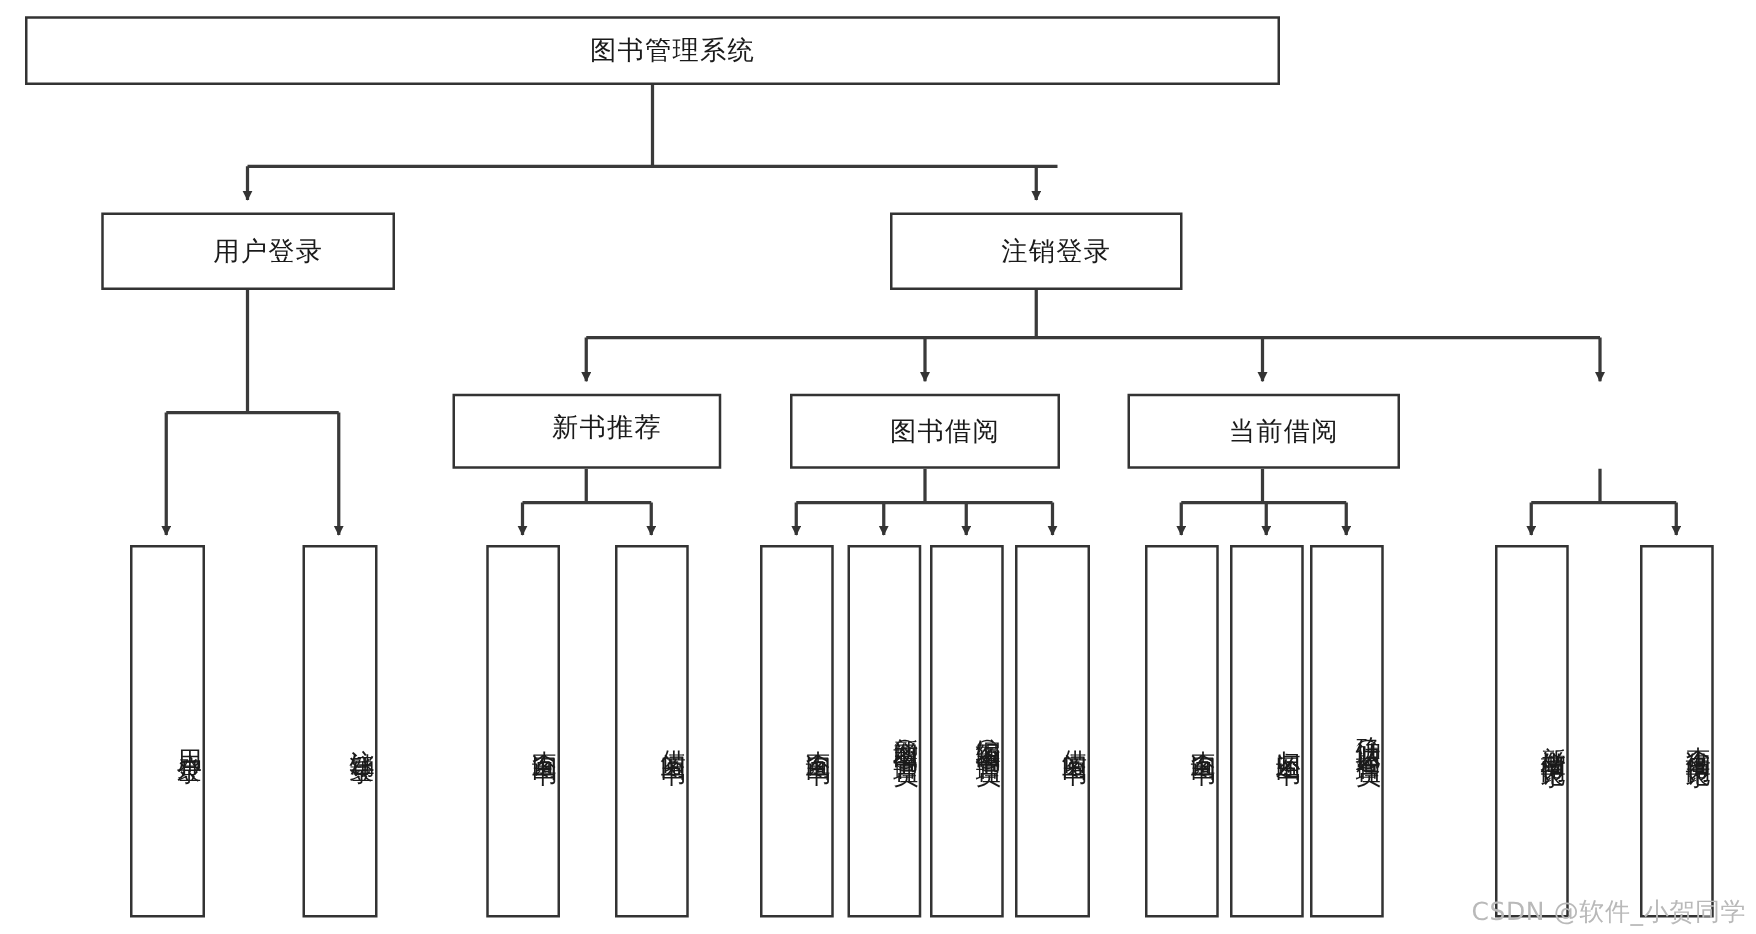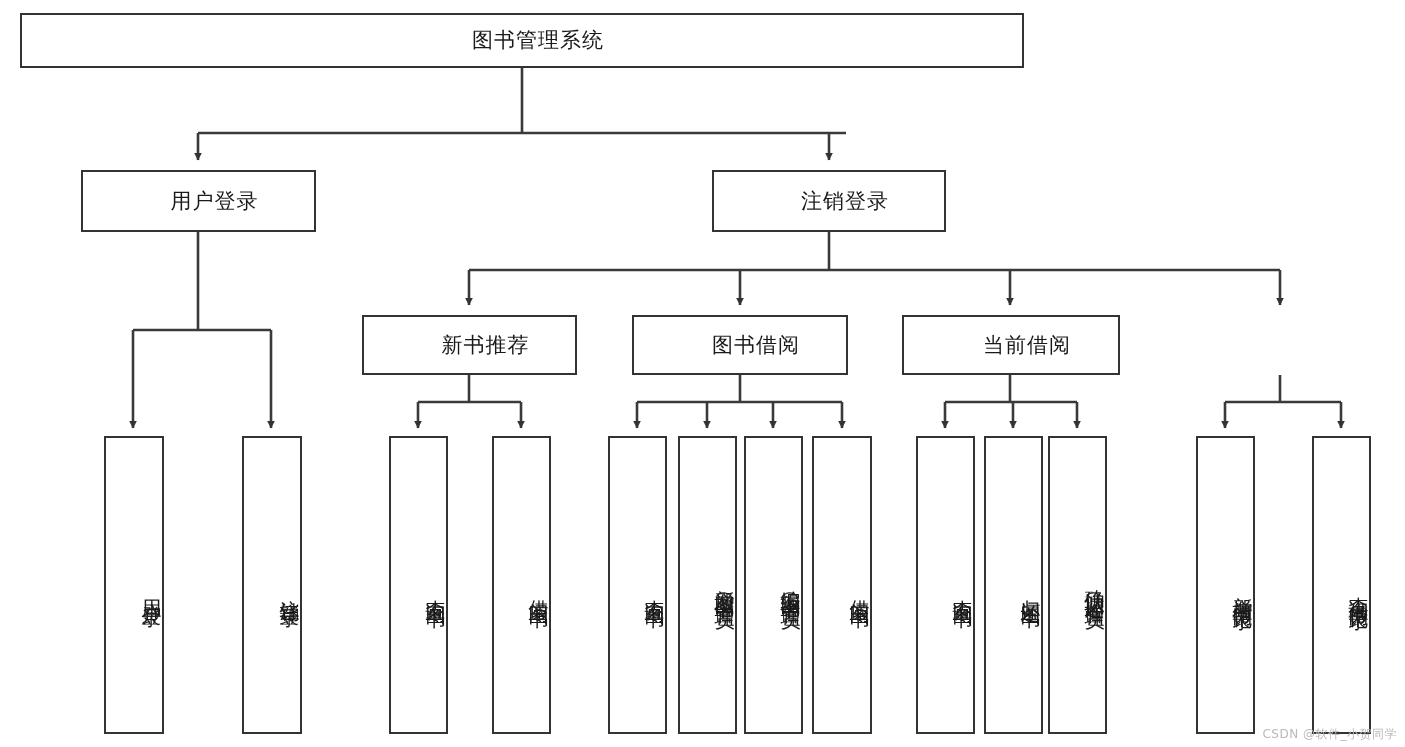--- a/index.html
+++ b/index.html
@@ -56,21 +56,21 @@
     padding-top: 4px;
   }
   .node-label {
     white-space: pre-line;
     display: block;
   }
   .watermark {
     position: absolute;
     right: 8px;
     bottom: 4px;
-    font-size: 12px;
+    font-size: 20px;
     color: #b9b9b9;
     letter-spacing: 0.5px;
     white-space: nowrap;
     font-family: "DejaVu Sans", "Liberation Sans", sans-serif;
   }
 </style>
 </head>
 <body>
 
 <div id="diagram-root">
@@ -129,21 +129,21 @@
     <span class="node-label">图书管理系统</span>
   </div>
 
   <div class="node horiz" style="left:81px; top:170px; width:235px; height:62px;">
     <span class="node-label">用户登录</span>
   </div>
   <div class="node horiz" style="left:712px; top:170px; width:234px; height:62px;">
     <span class="node-label">注销登录</span>
   </div>
 
-  <div class="node horiz" style="left:362px; top:315px; width:215px; height:60px;">
+  <div class="node horiz" style="left:362px; top:315px; width:215px; height:60px;font-family:Liberation Mono, monospace;">
     <span class="node-label">新书推荐</span>
   </div>
   <div class="node horiz" style="left:902px; top:315px; width:218px; height:60px;">
     <span class="node-label">当前借阅</span>
   </div>
   <div class="node horiz" style="left:632px; top:315px; width:216px; height:60px;">
     <span class="node-label">图书借阅</span>
   </div>
 
   <div class="node vert" style="left:104px; top:436px; width:60px; height:298px;">

